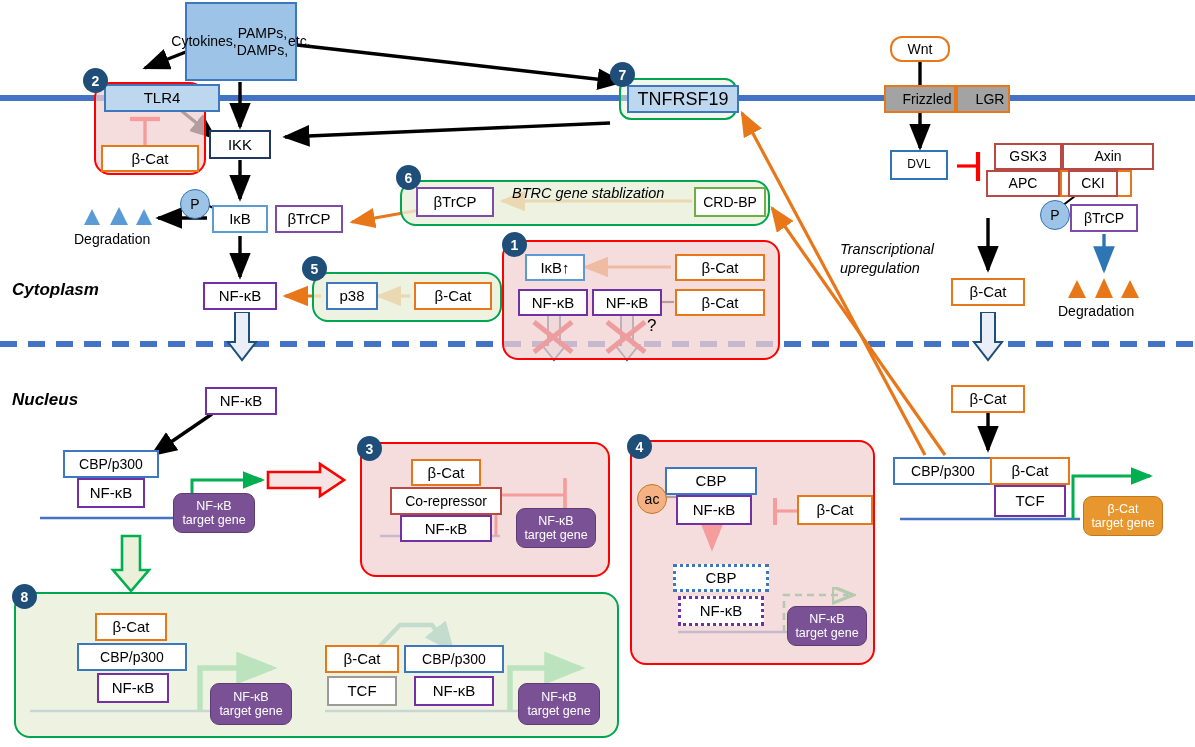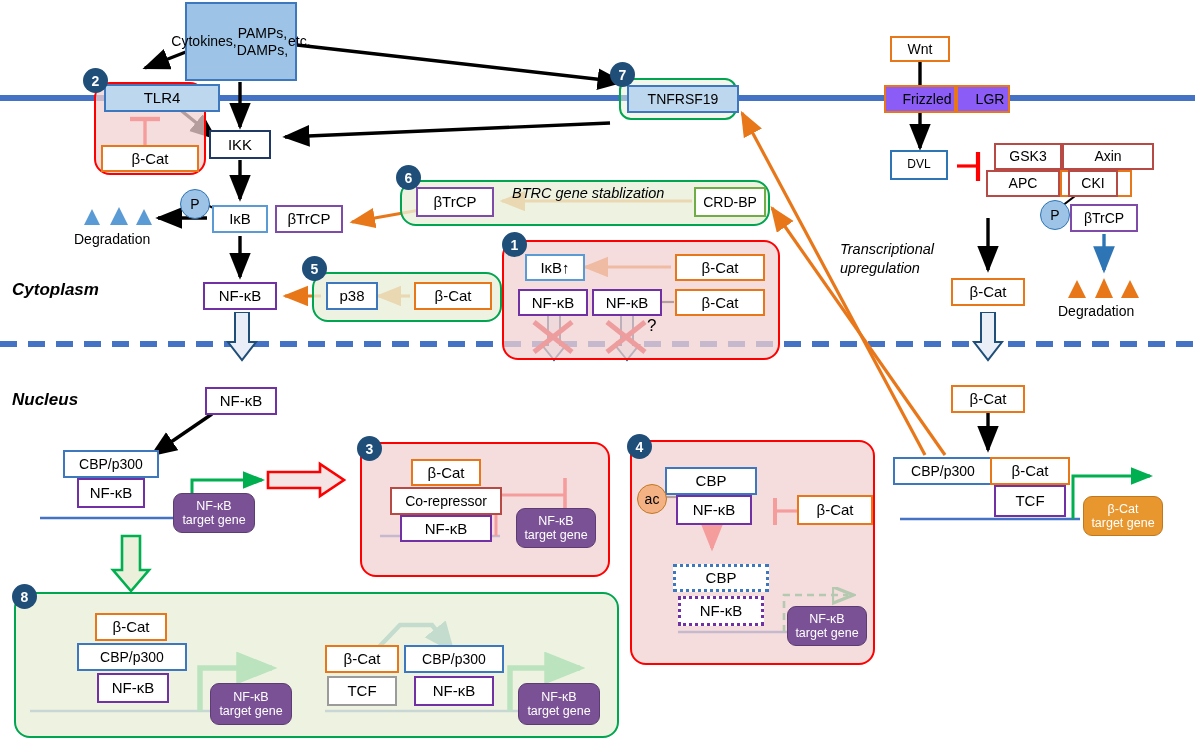--- a/index.html
+++ b/index.html
@@ -15,21 +15,21 @@
   .ikb{border:2.5px solid #5B9BD5;}
   .ikk{border:2.5px solid #1F3864;}
   .btrcp{border:2.5px solid #7F4BA8;}
   .crdbp{border:2.5px solid #70AD47;}
   .corep{border:2.5px solid #B84A45;}
   .dvl{border:2.5px solid #2E75B6;}
   .wnt{border:2px solid #E8771A;}
   .tlr4{border:2px solid #3D77BE;background:#BDD7EE;}
   .tnf{border:2px solid #3D77BE;background:#BDD7EE;}
   .cyto{border:2px solid #3D77BE;background:#9DC3E6;}
-  .frizzled{border:2px solid #E8771A;background:#8b5cf6;padding-left:14px;}
+  .frizzled{border:2px solid #E8771A;background:#a3a3a3;padding-left:14px;}
   .destr{border:2px solid #B84A45;}
   .gene{position:absolute;box-sizing:border-box;border-radius:9px;
         background:#7A5195;border:1.5px solid #5C3C73;color:#fff;font-size:12.5px;
         display:flex;align-items:center;justify-content:center;text-align:center;line-height:1.15;}
   .gene.bgene{background:#E8962E;border:1.5px solid #C07820;color:#fff;}
   .dotted-cbp{border:3px dotted #3D77BE;background:#fff;}
   .dotted-nfkb{border:3px dotted #7130A3;background:#fff;}
   .panel{position:absolute;box-sizing:border-box;border-radius:16px;}
   .panel-red{border:2.6px solid #FF0000;background:rgba(242,209,209,0.75);}
   .panel-green{border:2.6px solid #00A550;background:rgba(234,240,218,0.8);}
@@ -236,28 +236,28 @@
   <div class="lbl lbl-it" style="left:512px;top:185px;font-style:italic;font-size:14.5px;">BTRC gene stablization</div>
   <div class="node crdbp z20" style="left:694px;top:187px;width:72px;height:30px;font-size:14px;">CRD-BP</div>
 
   <div class="node ikb z20" style="left:525px;top:254px;width:60px;height:27px;">IκB↑</div>
   <div class="node bcat z20" style="left:675px;top:254px;width:90px;height:27px;">β-Cat</div>
   <div class="node nfkb z20" style="left:518px;top:289px;width:70px;height:27px;">NF-κB</div>
   <div class="node nfkb z20" style="left:592px;top:289px;width:70px;height:27px;">NF-κB</div>
   <div class="node bcat z20" style="left:675px;top:289px;width:90px;height:27px;">β-Cat</div>
   <div class="lbl z30" style="left:647px;top:316px;font-size:17px;">?</div>
 
-  <div class="node tnf z20" style="left:627px;top:85px;width:112px;height:28px;font-size:14px;">TNFRSF19</div>
+  <div class="node tnf z20" style="left:627px;top:85px;width:112px;height:28px;font-size:18px;">TNFRSF19</div>
 
   <div class="lbl lbl-it" style="left:840px;top:240px;font-style:italic;font-size:14.5px;line-height:1.3;">
     <div>Transcriptional</div>
     <div>upregulation</div>
   </div>
 
-  <div class="node wnt z20" style="left:890px;top:36px;width:60px;height:26px;font-size:14px;">Wnt</div>
+  <div class="node wnt z20" style="left:890px;top:36px;width:60px;height:26px;font-size:14px;border-radius:12px;">Wnt</div>
   <div class="node frizzled z20" style="left:884px;top:85px;width:72px;height:28px;font-size:14px;">Frizzled</div>
   <div class="node frizzled z20" style="left:956px;top:85px;width:54px;height:28px;font-size:14px;">LGR</div>
   <div class="node dvl z20" style="left:890px;top:150px;width:58px;height:30px;font-size:12px;">DVL</div>
 
   <div class="node destr z20" style="left:994px;top:143px;width:68px;height:27px;font-size:14px;">GSK3</div>
   <div class="node destr z20" style="left:1062px;top:143px;width:92px;height:27px;font-size:14px;">Axin</div>
   <div class="node destr z20" style="left:986px;top:170px;width:74px;height:27px;font-size:14px;">APC</div>
   <div class="node bcat z20" style="left:1060px;top:170px;width:72px;height:27px;font-size:14px;">β-Cat</div>
   <div class="node destr z20" style="left:1068px;top:170px;width:50px;height:27px;font-size:14px;">CKI</div>
 

